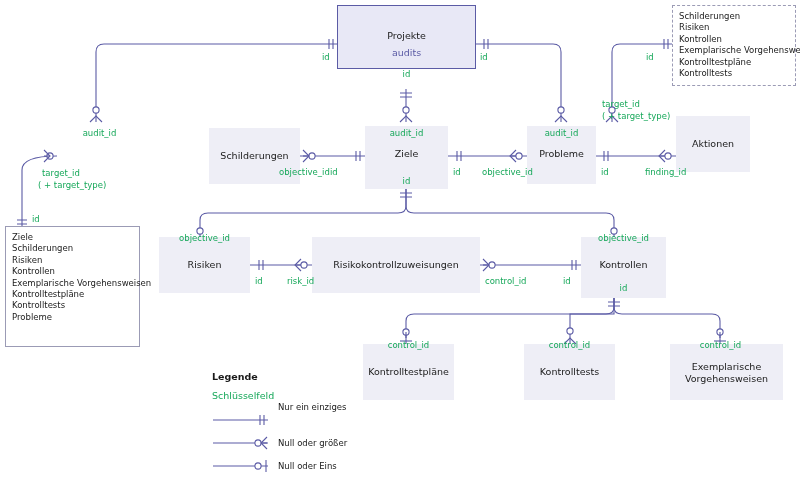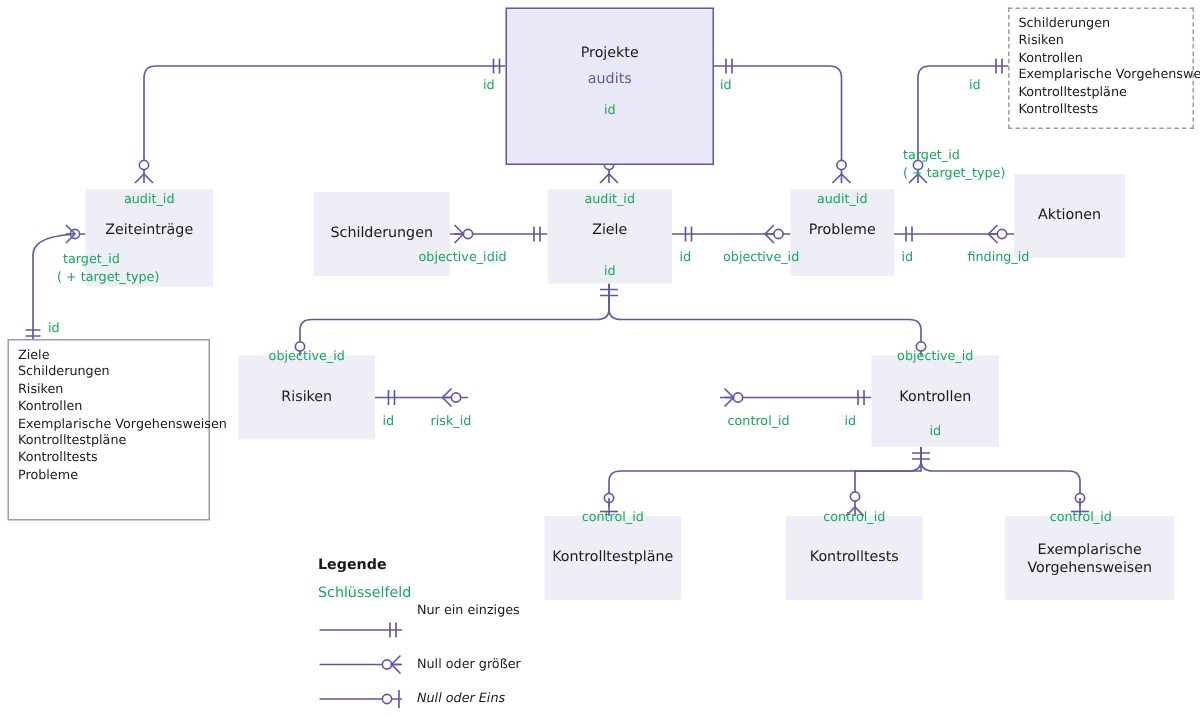--- a/index.html
+++ b/index.html
@@ -143,31 +143,28 @@
       <circle cx="258" cy="443" r="3.1" fill="#ffffff"></circle>
       <path d="M267,437 L261,443 L267,449"></path>
       <path d="M261,443 L267,443"></path>
 
       <path d="M213,466 L268,466"></path>
       <circle cx="258" cy="466" r="3.1" fill="#ffffff"></circle>
       <path d="M266,460 L266,472"></path>
     </g>
   </svg>
 
-  <div class="entity main" style="left:337px;top:5px;width:139px;height:105px;">
+  <div class="entity main" style="left:337px;top:5px;width:139px;height:64px;">
     <div class="ename" style="top:24px;">Projekte</div>
     <div class="ename" style="top:41px;color:#5b5ba5;">audits</div>
   </div>
   <div class="key c" style="left:337px;width:139px;top:69px;">id</div>
   <div class="key" style="left:322px;top:52px;">id</div>
   <div class="key" style="left:480px;top:52px;">id</div>
 
-  <div class="entity" style="left:57px;top:126px;width:85px;height:65px;">
-    <div class="ename" style="top:22px;">Zeiteinträge</div>
-  </div>
   <div class="key c" style="left:57px;width:85px;top:128px;">audit_id</div>
   <div class="key" style="left:42px;top:168px;">target_id</div>
   <div class="key" style="left:38px;top:180px;">( + target_type)</div>
 
   <div class="listbox" style="left:5px;top:226px;width:135px;height:121px;padding:5px 0 0 6px;">
     <ul>
       <li>Ziele</li>
       <li>Schilderungen</li>
       <li>Risiken</li>
       <li>Kontrollen</li>
@@ -217,20 +214,23 @@
   <div class="key" style="left:645px;top:167px;">finding_id</div>
   <div class="key" style="left:602px;top:99px;">target_id</div>
   <div class="key" style="left:602px;top:111px;">( + target_type)</div>
 
   <div class="entity" style="left:159px;top:237px;width:91px;height:56px;">
     <div class="ename" style="top:22px;">Risiken</div>
   </div>
   <div class="key c" style="left:159px;width:91px;top:233px;">objective_id</div>
   <div class="key" style="left:255px;top:276px;">id</div>
 
+  <div class="entity" style="left:312px;top:237px;width:168px;height:56px;">
+    <div class="ename" style="top:22px;">Risikokontrollzuweisungen</div>
+  </div>
   <div class="key" style="left:287px;top:276px;">risk_id</div>
   <div class="key" style="left:485px;top:276px;">control_id</div>
 
   <div class="entity" style="left:581px;top:237px;width:85px;height:61px;">
     <div class="ename" style="top:22px;">Kontrollen</div>
   </div>
   <div class="key c" style="left:581px;width:85px;top:233px;">objective_id</div>
   <div class="key c" style="left:581px;width:85px;top:283px;">id</div>
   <div class="key" style="left:563px;top:276px;">id</div>
 
@@ -247,15 +247,15 @@
   <div class="entity" style="left:670px;top:344px;width:113px;height:56px;">
     <div class="ename" style="top:17px;">Exemplarische</div>
     <div class="ename" style="top:29px;">Vorgehensweisen</div>
   </div>
   <div class="key c" style="left:670px;width:101px;top:340px;">control_id</div>
 
   <div class="legend-title" style="left:212px;top:371px;">Legende</div>
   <div class="legend-key" style="left:212px;top:390px;">Schlüsselfeld</div>
   <div class="legend-lbl" style="left:278px;top:402px;text-align:right;">Nur ein einziges</div>
   <div class="legend-lbl" style="left:278px;top:438px;">Null oder größer</div>
-  <div class="legend-lbl" style="left:278px;top:461px;font-style:italic;">Null oder Eins</div>
+  <div class="legend-lbl" style="left:278px;top:461px;">Null oder Eins</div>
 
 </div>
 
 </body></html>

